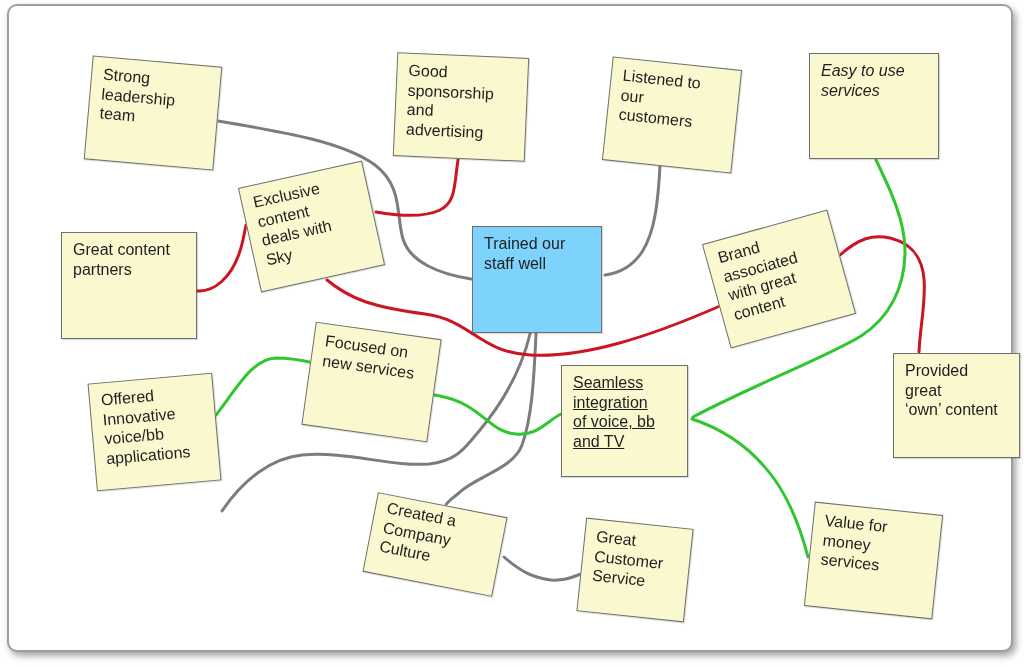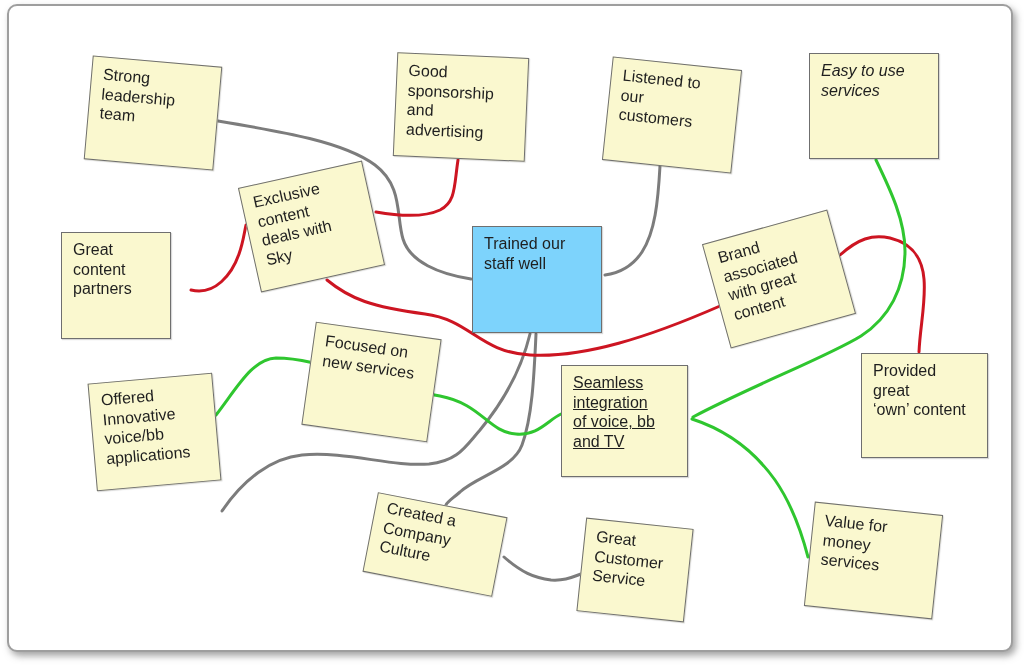--- a/index.html
+++ b/index.html
@@ -75,21 +75,21 @@
 services</span>
   </div>
 
   <div class="note" style="left: 239px; top: 167px; width: 127px; height: 107px; transform: rotate(-12.5deg); background: rgb(250, 248, 207); border-color: rgb(111, 111, 111);">
     <span class="txt">Exclusive
 content
 deals with
 Sky</span>
   </div>
 
-  <div class="note" style="left: 52px; top: 226px; width: 110px; height: 107px; transform: rotate(0deg); background: rgb(250, 248, 207); border-color: rgb(111, 111, 111);">
+  <div class="note" style="left: 52px; top: 226px; width: 136px; height: 107px; transform: rotate(0deg); background: rgb(250, 248, 207); border-color: rgb(111, 111, 111);">
     <span class="txt">Great content
 partners</span>
   </div>
 
   <div class="note" style="left: 463px; top: 220px; width: 130px; height: 107px; transform: rotate(0deg); background: #7dd3fc; border-color: rgb(111, 111, 111);">
     <span class="txt">Trained our
 staff well</span>
   </div>
 
   <div class="note" style="left: 705px; top: 219px; width: 130px; height: 108px; transform: rotate(-15.5deg); background: rgb(250, 248, 207); border-color: rgb(111, 111, 111);">
@@ -111,21 +111,21 @@
 applications</span>
   </div>
 
   <div class="note" style="left: 552px; top: 359px; width: 127px; height: 112px; transform: rotate(0deg); background: rgb(250, 248, 207); border-color: rgb(111, 111, 111); text-decoration: underline;">
     <span class="txt">Seamless
 integration
 of voice, bb
 and TV</span>
   </div>
 
-  <div class="note" style="left: 852px; top: 347px; width: 127px; height: 105px; transform: rotate(0deg); background: rgb(250, 248, 207); border-color: rgb(111, 111, 111);">
+  <div class="note" style="left: 884px; top: 347px; width: 127px; height: 105px; transform: rotate(0deg); background: rgb(250, 248, 207); border-color: rgb(111, 111, 111);">
     <span class="txt">Provided
 great
 ‘own’ content</span>
   </div>
 
 
   <div class="note" style="left: 360px; top: 498px; width: 132px; height: 81px; transform: rotate(11deg); background: rgb(250, 248, 207); border-color: rgb(111, 111, 111);">
     <span class="txt" style="padding-top:3px;">Created a
 Company
 Culture</span>

